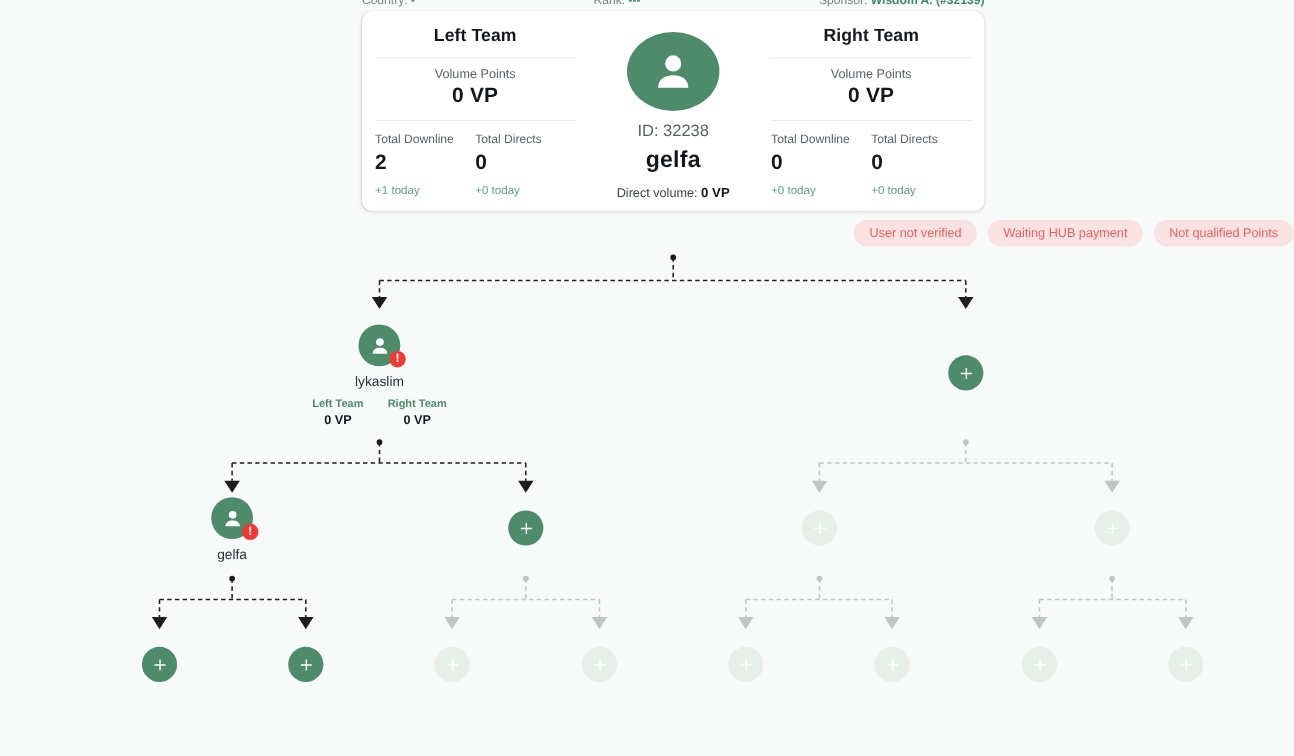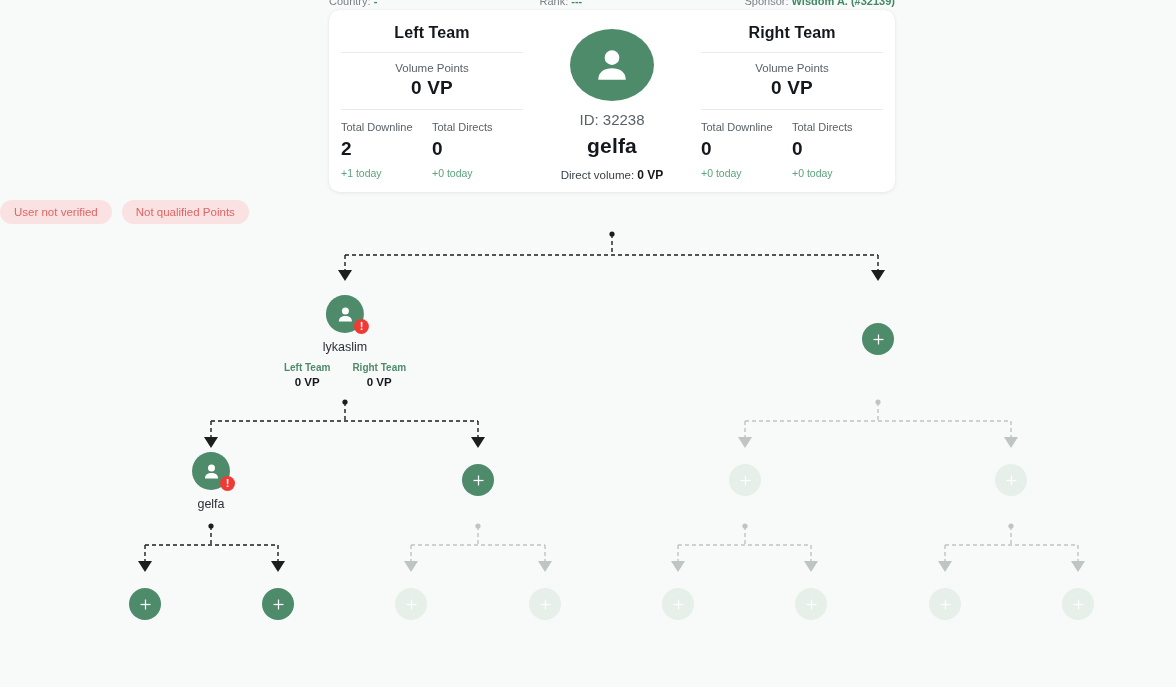--- a/index.html
+++ b/index.html
@@ -88,21 +88,21 @@
   .person-glyph { display:block; }
   .id-text { font-size: 15px; color: #596168; margin-top: 10px; }
   .user-name { font-size: 21px; font-weight: bold; margin-top: 6px; letter-spacing: .2px; color: #14181d; }
   .direct-vol { font-size: 11.5px; color: #3a4248; margin-top: 10px; }
   .direct-vol b { font-size: 12px; color: #14181d; }
 
   
   .badge-row {
     position: absolute;
     top: 200px; left: 0; width: 1176px;
-    display: flex; justify-content: flex-start; gap: 10px;
+    display: flex; justify-content: flex-end; gap: 10px;
   }
   .badge {
     background: #fbe2e2;
     color: #e06464;
     font-size: 11.5px;
     border-radius: 13px;
     padding: 6px 14px;
     white-space: nowrap;
   }
 
@@ -241,20 +241,21 @@
         <div class="stat-label">Total Directs</div>
         <div class="stat-value">0</div>
         <div class="stat-delta pos">+0 today</div>
       </div>
     </div>
   </div>
 </div>
 
 <div class="badge-row" id="badge-row">
     <div class="badge">User not verified</div>
+    <div class="badge">Waiting HUB payment</div>
     <div class="badge">Not qualified Points</div>
   </div>
 
 <svg id="tree-canvas">
     <circle cx="612" cy="234" r="2.6" fill="#1d1d1d"></circle>
     <line x1="612" y1="234" x2="612" y2="255" stroke="#1d1d1d" stroke-width="1.4" stroke-dasharray="4 3"></line>
     <line x1="345" y1="255" x2="878" y2="255" stroke="#1d1d1d" stroke-width="1.4" stroke-dasharray="4 3"></line>
     <line x1="345" y1="255" x2="345" y2="270" stroke="#1d1d1d" stroke-width="1.4" stroke-dasharray="4 3"></line>
     <path d="M338,270 L352,270 L345,281 Z" fill="#1d1d1d"></path>
     <line x1="878" y1="255" x2="878" y2="270" stroke="#1d1d1d" stroke-width="1.4" stroke-dasharray="4 3"></line>

